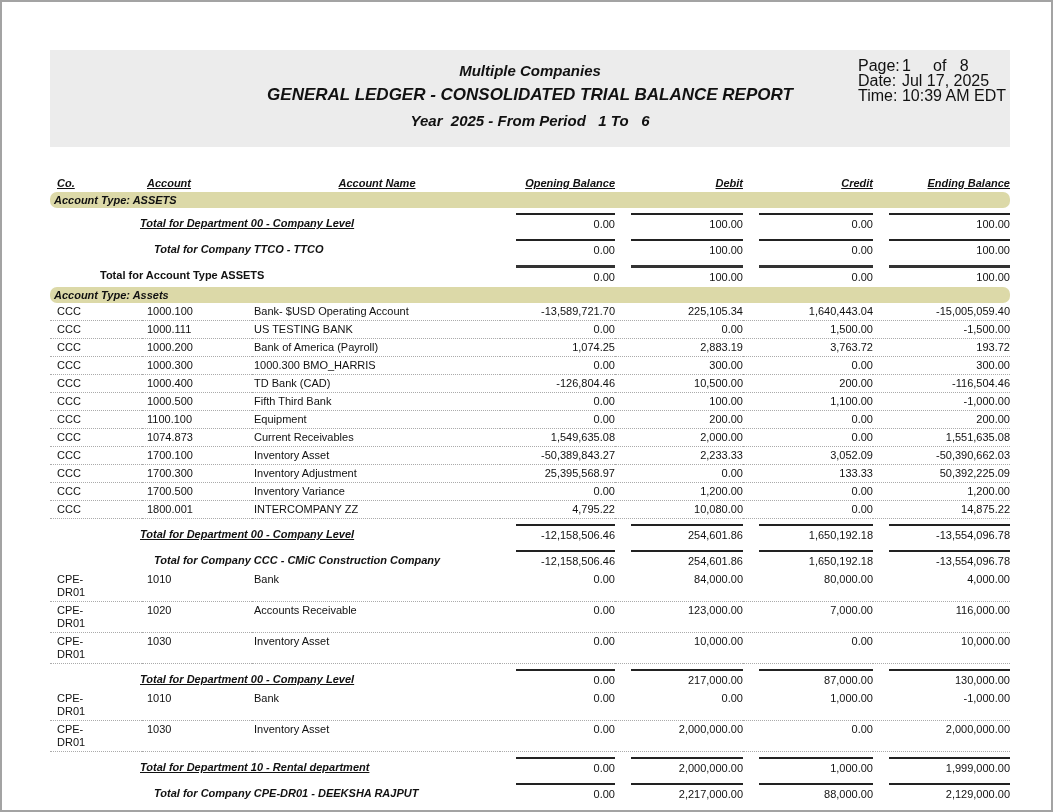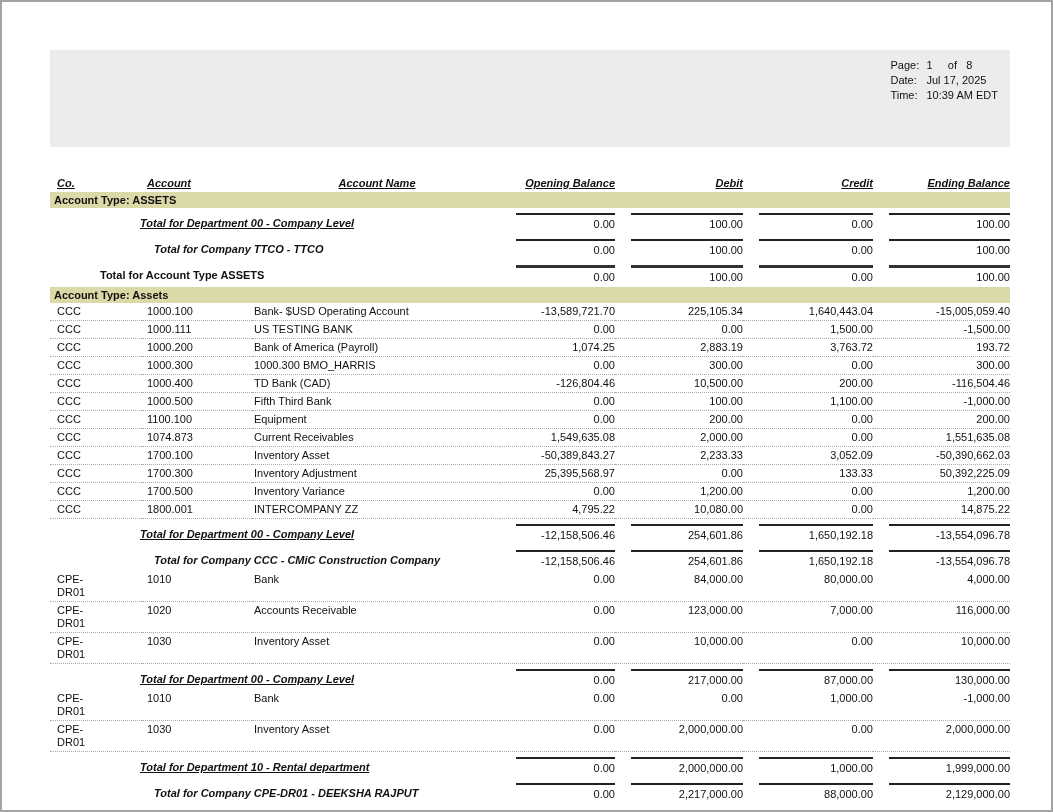--- a/index.html
+++ b/index.html
@@ -20,23 +20,23 @@
     position: relative;
     width: 100%; height: 97px;
     background: #ececec;
     padding-top: 10px;
   }
   .title-block { text-align: center; }
   .title-company  { font-size: 15px; font-weight: 700; font-style: italic; margin-top: 2px; }
   .title-report   { font-size: 17px; font-weight: 700; font-style: italic; margin-top: 6px; }
   .title-period   { font-size: 15px; font-weight: 700; font-style: italic; margin-top: 7px; white-space: pre; }
   .meta-block {
-    position: absolute; top: 8px; right: 12px;
-    font-size: 11px; line-height: 15px;
-    display: grid; grid-template-columns: 36px auto; 
+    position: absolute; top: 8px; right: 4px;
+    font-size: 16px; line-height: 15px;
+    display: grid; grid-template-columns: 36px auto; column-gap: 8px;
   }
   .meta-block .meta-value { white-space: pre; }
 
   
   table.report-table {
     width: 960px;
     margin-top: 28px;
     border-collapse: collapse;
     table-layout: fixed;
     font-size: 11px;
@@ -58,23 +58,24 @@
   thead th span { text-decoration: underline; }
   thead th.num { text-align: right; }
   th.h-co   { padding-left: 7px; }
   th.h-acct { padding-left: 5px; }
   th.h-name { padding-left: 2px; text-align: center; }
 
   td { vertical-align: top; }
 
   .section-row .section-label {
     background: #dcd9a8;
-    font-weight: 700; 
+    font-weight: 700; font-style: italic;
     padding: 2px 0 2px 4px;
     line-height: 12px;
+    border-radius: 7px;
   }
 
   .data-row td {
     padding: 2px 0 2px 0;
     line-height: 13px;
     border-bottom: 1px dotted #ababab;
   }
   .data-row .cell-co      { padding-left: 7px; white-space: pre-line; }
   .data-row .cell-account { padding-left: 5px; }
   .data-row .cell-name    { padding-left: 2px; }
@@ -89,20 +90,25 @@
   .num-line { border-top: 2px solid #222; padding-top: 3px; line-height: 13px; }
   .total-acct .num-line { border-top: 3px solid #333; }
 </style>
 </head>
 <body>
 
 <div class="page">
   <div class="content">
 
     <div class="report-header">
+      <div class="title-block">
+        <div class="title-company">Multiple Companies</div>
+        <div class="title-report">GENERAL LEDGER - CONSOLIDATED TRIAL BALANCE REPORT</div>
+        <div class="title-period">Year  2025 - From Period   1 To   6</div>
+      </div>
       <div class="meta-block">
         <span class="meta-label">Page:</span>
         <span class="meta-value">1     of   8</span>
         <span class="meta-label">Date:</span>
         <span class="meta-value">Jul 17, 2025</span>
         <span class="meta-label">Time:</span>
         <span class="meta-value">10:39 AM EDT</span>
       </div>
     </div>
 

